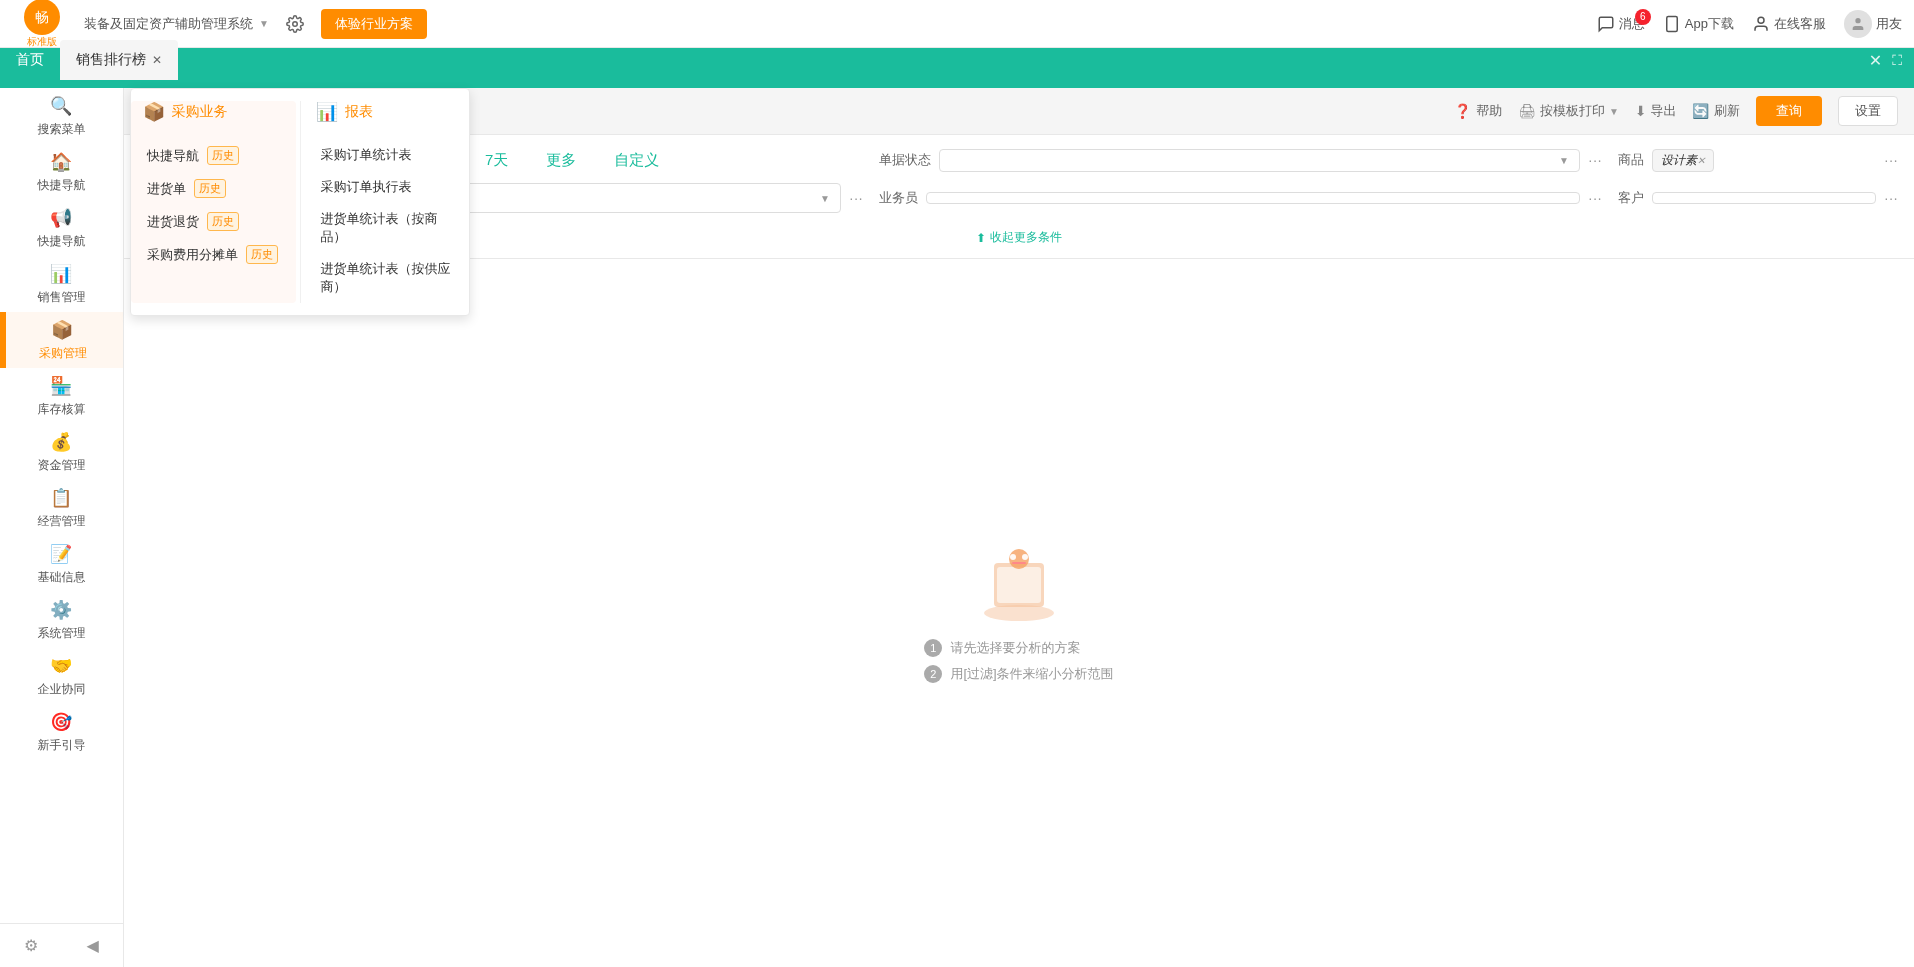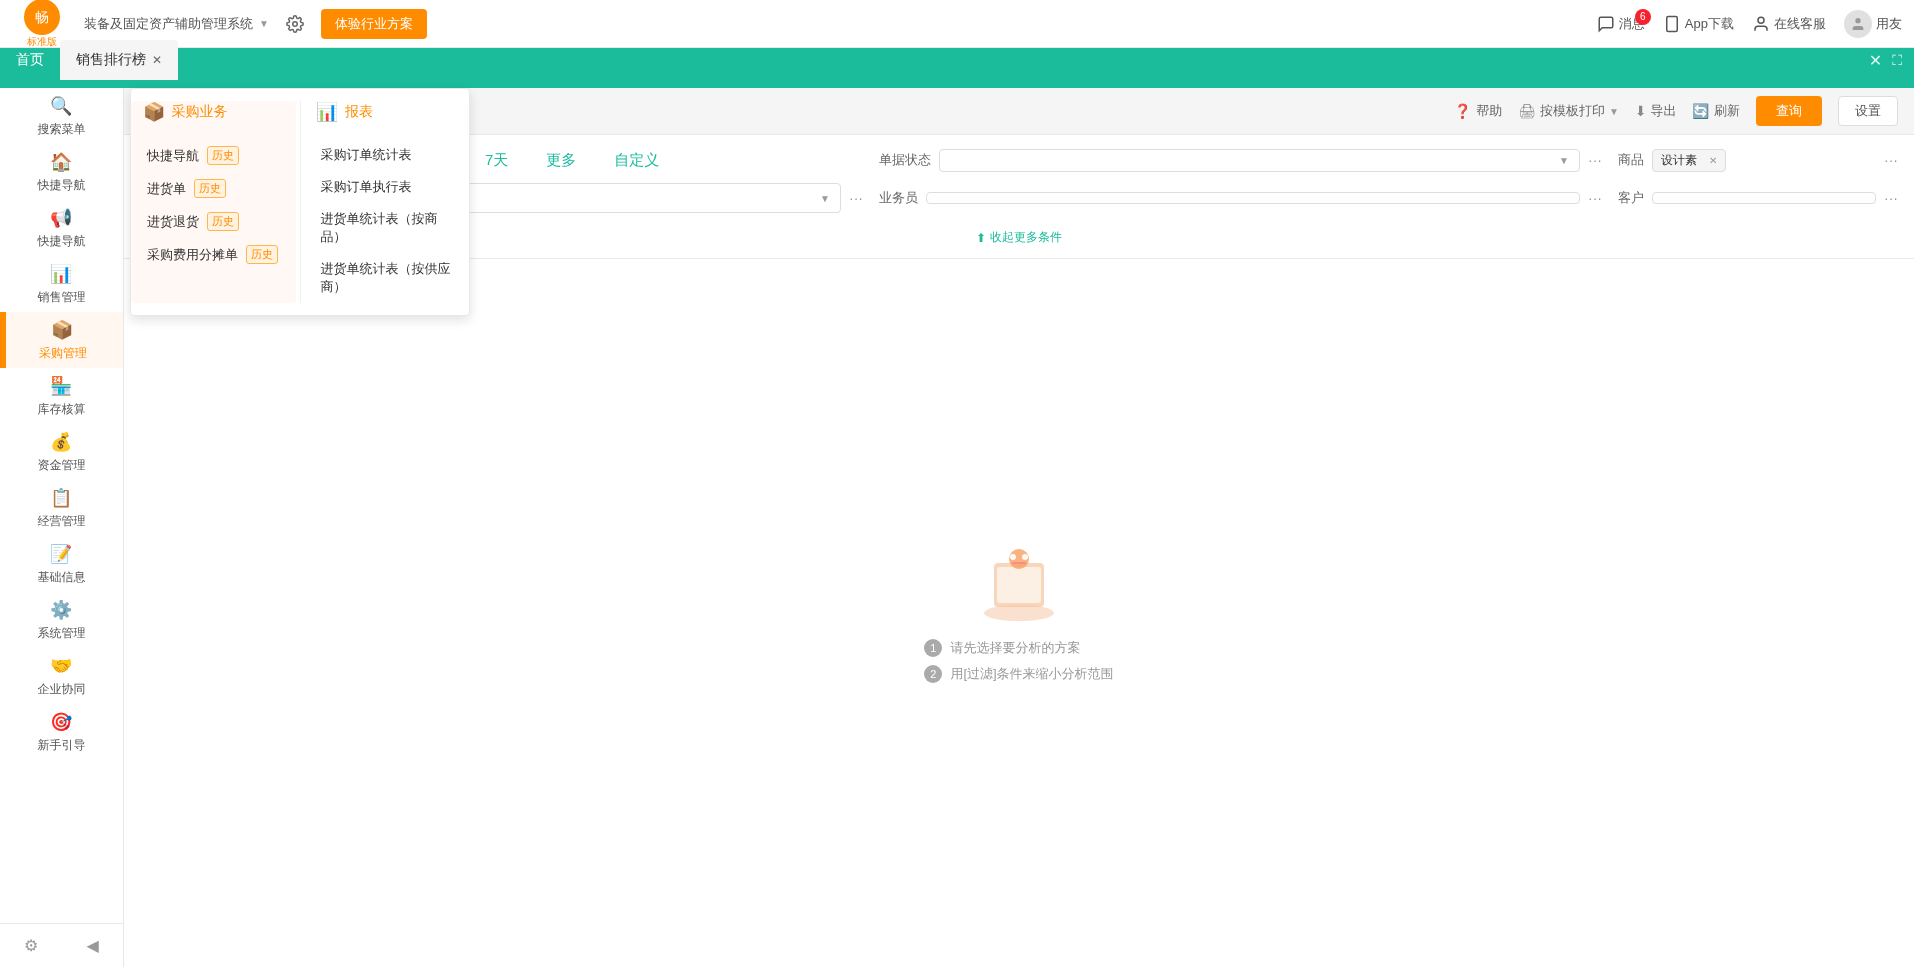--- a/index.html
+++ b/index.html
@@ -52,21 +52,21 @@
     .filter-row { display: flex; align-items: center; gap: 16px; margin-bottom: 10px; }
     .filter-row:last-child { margin-bottom: 0; }
     .filter-item { display: flex; align-items: center; gap: 8px; flex: 1; }
     .filter-label { color: #666; font-size: 13px; white-space: nowrap; }
     .filter-select { border: 1px solid #ddd; border-radius: 4px; padding: 5px 10px; font-size: 13px; color: #333; background: #fff; display: flex; align-items: center; justify-content: space-between; cursor: pointer; flex: 1; min-width: 120px; }
     .filter-date-range { display: flex; align-items: center; gap: 6px; }
     .date-input { border: 1px solid #ddd; border-radius: 4px; padding: 5px 8px; font-size: 12px; color: #333; width: 110px; }
     .date-sep { color: #999; }
     .date-quick { display: flex; align-items: center; gap: 6px; }
     .date-quick-btn { color: #1abc9c; font-size: 15px; cursor: pointer; margin-left: 32px; }
-    .tag-item { display: inline-flex; align-items: center; gap: 12px; background: #f5f5f5; border: 1px solid #ddd; border-radius: 4px; padding: 2px 8px; font-size: 12px; color: #333; }
+    .tag-item { display: inline-flex; align-items: center; gap: 0; background: #f5f5f5; border: 1px solid #ddd; border-radius: 4px; padding: 2px 8px; font-size: 12px; color: #333; font-style: italic; }
     .tag-close { color: #999; cursor: pointer; font-size: 10px; }
     .more-dots { color: #999; cursor: pointer; font-size: 14px; }
     .collapse-btn { display: flex; align-items: center; gap: 4px; color: #1abc9c; cursor: pointer; font-size: 12px; margin: 6px auto 0; }
 
     
     .empty-state { flex: 1; display: flex; flex-direction: column; align-items: center; justify-content: center; gap: 16px; background: #fff; }
     .empty-tips { display: flex; flex-direction: column; gap: 8px; }
     .empty-tip-item { display: flex; align-items: center; gap: 8px; color: #999; font-size: 13px; }
     .tip-num { display: inline-flex; align-items: center; justify-content: center; width: 18px; height: 18px; background: #aaa; border-radius: 50%; color: #fff; font-size: 11px; flex-shrink: 0; }
     .dropdown-menu { position: fixed; top: 88px; left: 130px; background: #fff; border: 1px solid #e8e8e8; border-radius: 4px; box-shadow: 0 4px 12px rgba(0,0,0,0.12); z-index: 200; width: 340px; padding: 12px 0; }

